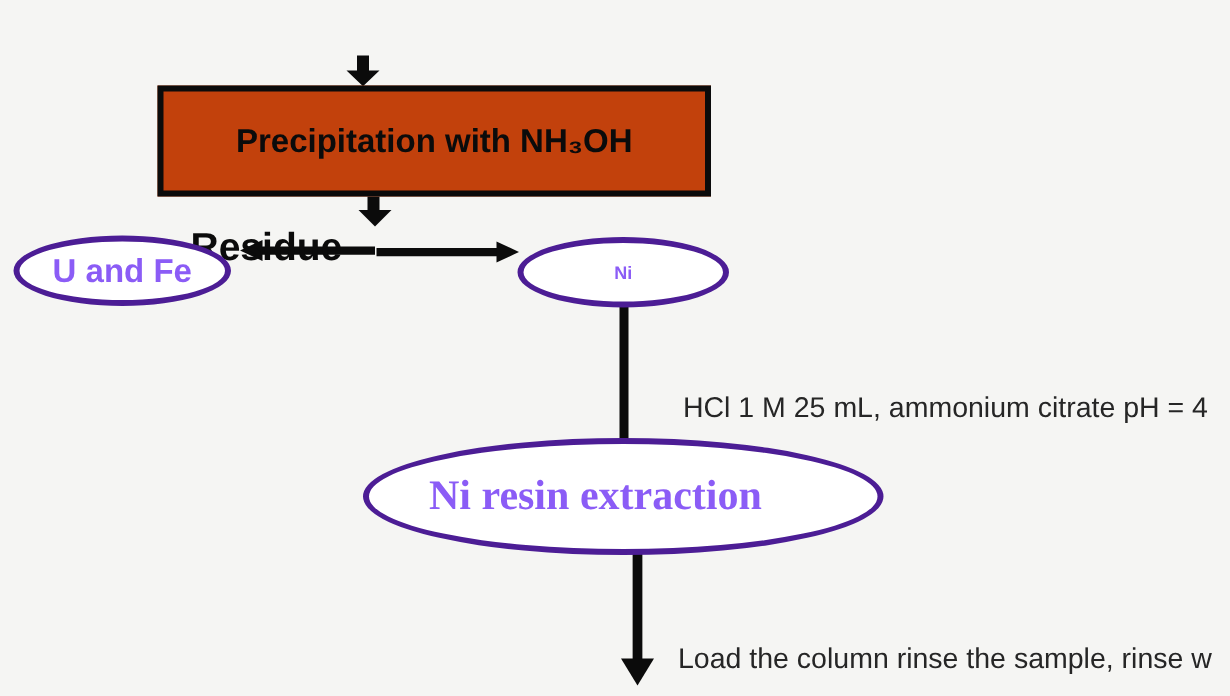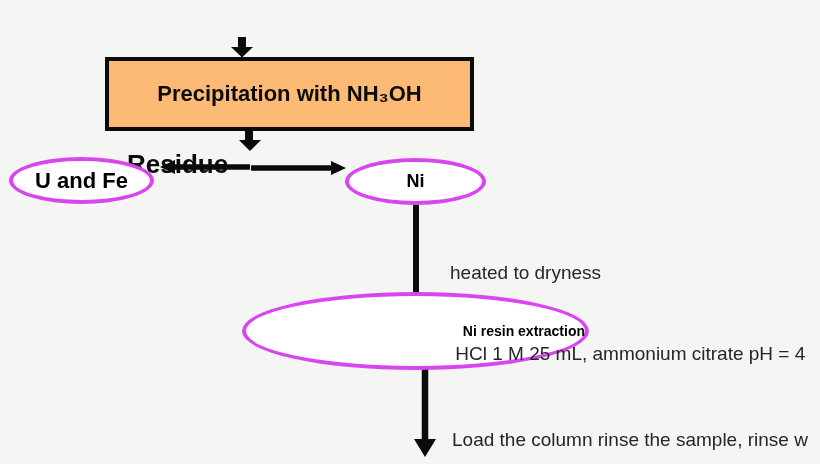--- a/index.html
+++ b/index.html
@@ -19,63 +19,64 @@
     left: 0; top: 0;
     width: 820px; height: 464px;
     z-index: 1;
   }
   .node, .box, .label, .annot { z-index: 2; }
   .box {
     position: absolute;
     left: 105px; top: 57px;
     width: 369px; height: 74px;
     box-sizing: border-box;
-    background: #fdba74;
+    background: #c2410c;
     border: 4px solid #0b0b0b;
     display: flex;
     flex-direction: column;
     align-items: center;
     justify-content: center;
     font-weight: bold;
     font-size: 22px;
     line-height: 28px;
     color: #0b0b0b;
     text-align: center;
   }
   .node {
     position: absolute;
     box-sizing: border-box;
     background: #ffffff;
-    border: 4px solid #d946ef;
+    border: 4px solid #4c1d95;
     border-radius: 50%;
     display: flex;
     flex-direction: column;
     align-items: center;
     justify-content: center;
     font-weight: bold;
-    color: #000000;
+    color: #8b5cf6;
   }
   .node.u-fe {
     left: 9px; top: 157px;
     width: 145px; height: 47px;
     font-size: 22px;
   }
   .node.ni {
     left: 345px; top: 158px;
     width: 141px; height: 47px;
-    font-size: 18px;
+    font-size: 12px;
     text-align: center;
   }
   .node.column {
     left: 242px; top: 292px;
     width: 347px; height: 78px;
-    font-size: 14px;
+    font-size: 28px;
     line-height: 28px;
-    align-items: flex-end;
+    align-items: flex-start;
     padding-left: 40px;
+    font-family: Liberation Serif, serif;
   }
   .label {
     position: absolute;
     font-weight: bold;
     font-size: 26px;
     color: #0b0b0b;
     white-space: nowrap;
     margin-top: 16px;
   }
   .label.residue { left: 127px; top: 133px; }
@@ -125,21 +126,20 @@
 
   <div class="node ni">
     <div>Ni</div>
   </div>
 
   <div class="node column">
     <div>Ni resin extraction</div>
   </div>
 
   <div class="annot block1">
-    <div>heated to dryness</div>
     <div> HCl 1 M 25 mL, ammonium citrate pH = 4</div>
   </div>
 
   <div class="annot block2">
     <div>Load the column rinse the sample, rinse w</div>
     
     
   </div>
 
 </div>

